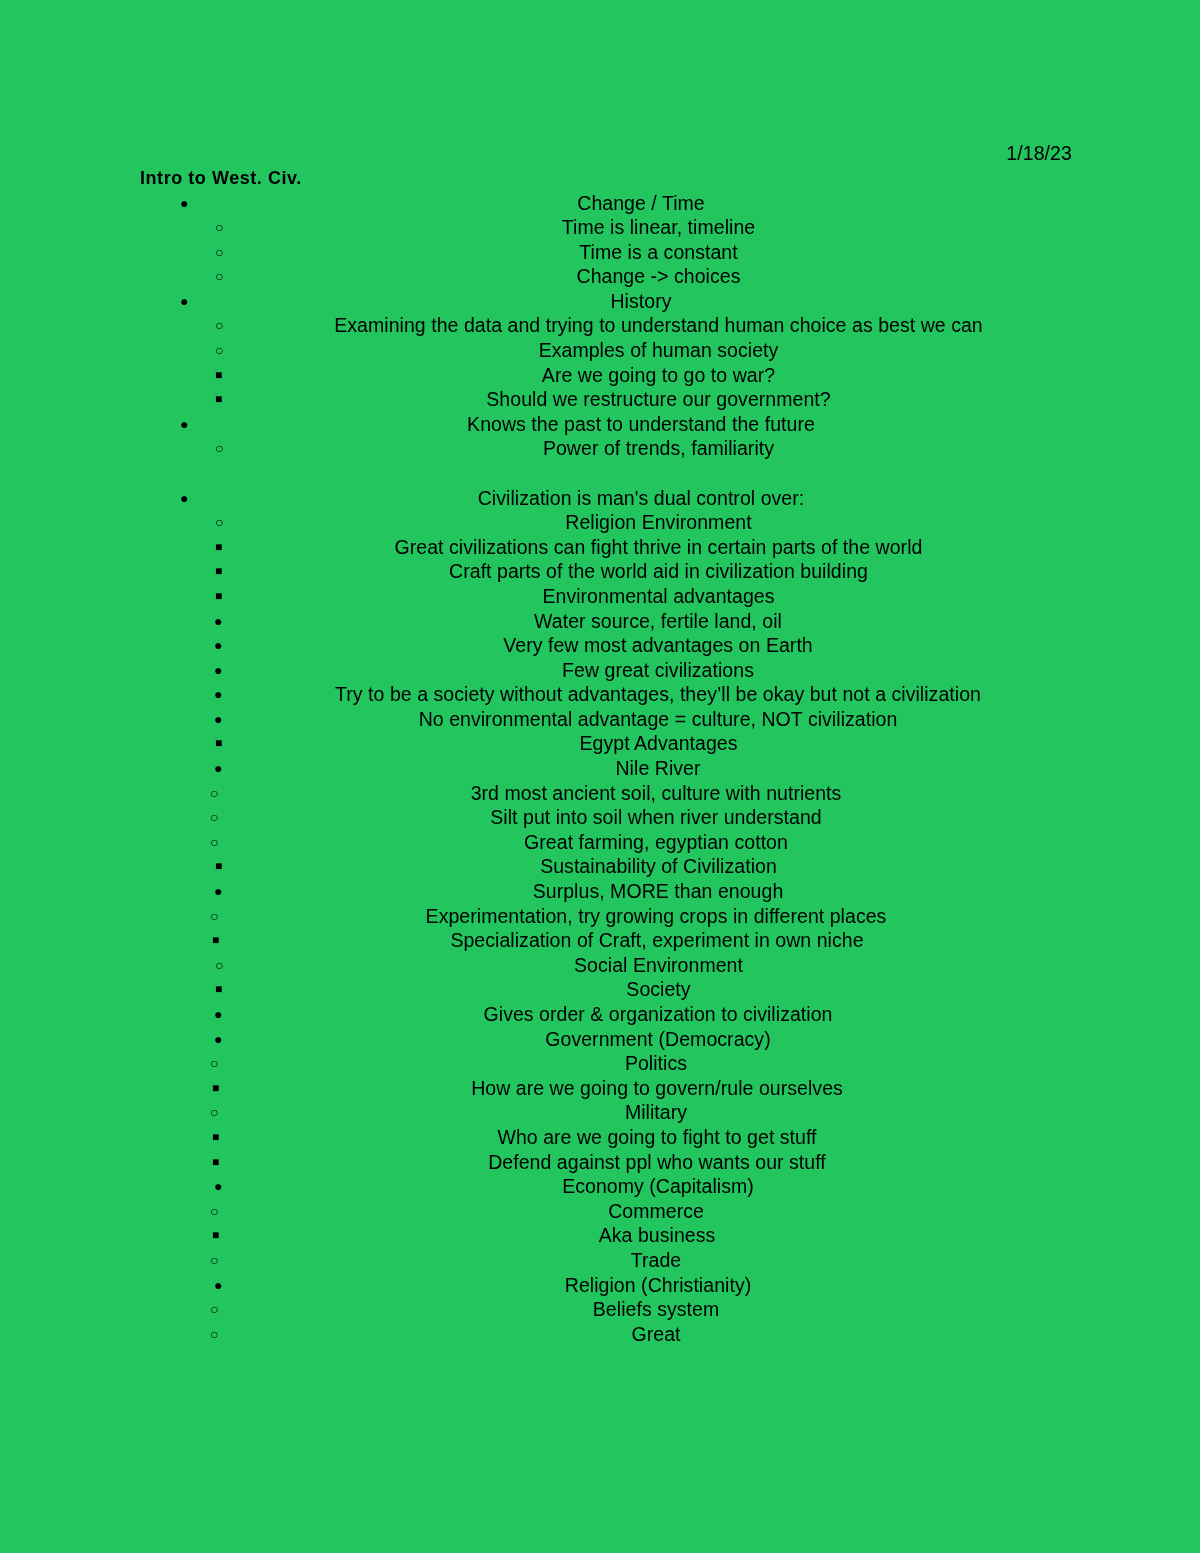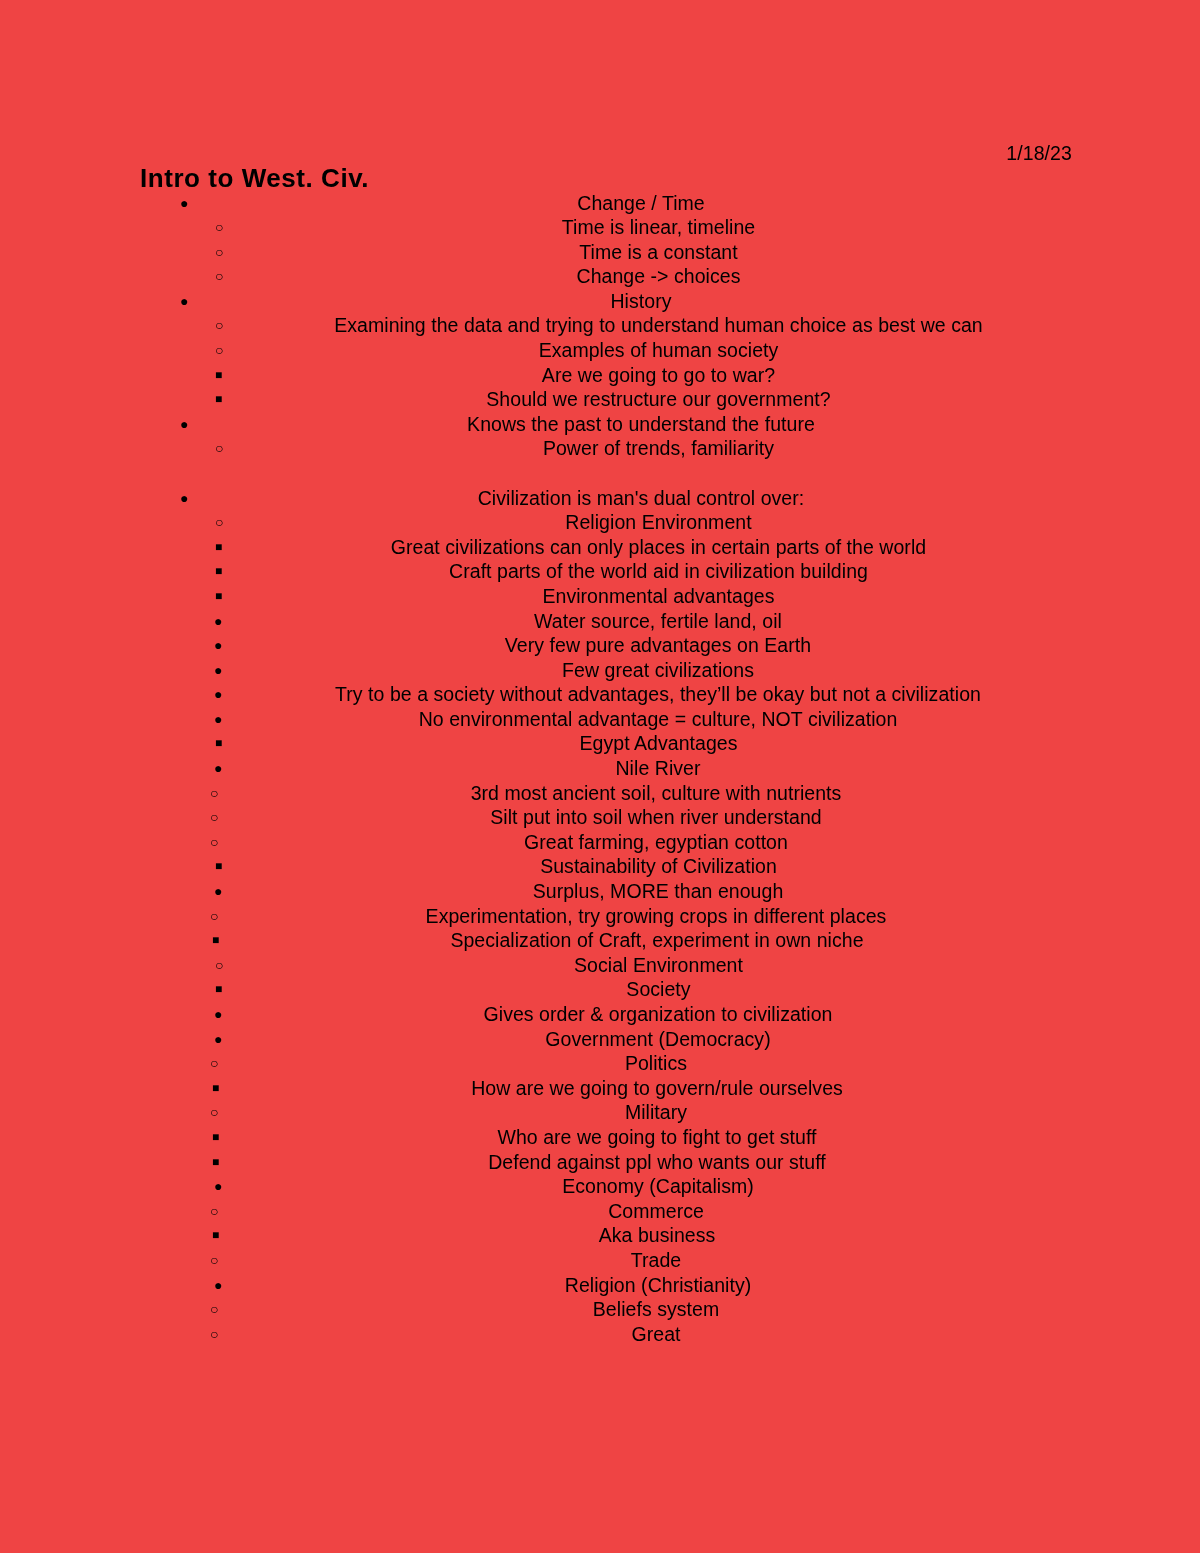--- a/index.html
+++ b/index.html
@@ -12,21 +12,21 @@
     height: 1553px;
     font-family: "Liberation Sans", sans-serif;
     color: #000000;
     -webkit-font-smoothing: antialiased;
   }
 
   .page {
     position: relative;
     width: 1200px;
     height: 1553px;
-    background: #ef4444;
+    background: #22c55e;
     box-sizing: border-box;
     padding: 8px;
     overflow: hidden;
   }
 
   
   .date-stamp {
     position: absolute;
     top: 141px;
     right: 128px;
@@ -45,21 +45,21 @@
   }
 
   .section {
     margin: 0;
   }
   .section + .section {
     margin-top: 24.5px;       
   }
 
   .section-heading {
-    font-size: 26px;
+    font-size: 18px;
     line-height: 24.5px;
     font-weight: bold;
     letter-spacing: 0.55px;
     margin: 0 0 0 0;
     white-space: nowrap;
   }
 
   
   .outline {
     margin: 0;
@@ -221,21 +221,21 @@
               <div class="children">
                 <div>
                   <div class="node lvl2">
                     <span class="bullet circle">○</span>
                     <span class="node-text">Religion Environment</span>
                   </div>
                   <div class="children">
                     <div>
                       <div class="node lvl3">
                         <span class="bullet square">■</span>
-                        <span class="node-text">Great civilizations can only places in certain parts of the world</span>
+                        <span class="node-text">Great civilizations can fight thrive in certain parts of the world</span>
                       </div>
                     </div>
                     <div>
                       <div class="node lvl3">
                         <span class="bullet square">■</span>
                         <span class="node-text">Craft parts of the world aid in civilization building</span>
                       </div>
                     </div>
                     <div>
                       <div class="node lvl3">
@@ -245,21 +245,21 @@
                       <div class="children">
                         <div>
                           <div class="node lvl4">
                             <span class="bullet disc">●</span>
                             <span class="node-text">Water source, fertile land, oil</span>
                           </div>
                         </div>
                         <div>
                           <div class="node lvl4">
                             <span class="bullet disc">●</span>
-                            <span class="node-text">Very few pure advantages on Earth</span>
+                            <span class="node-text">Very few most advantages on Earth</span>
                           </div>
                         </div>
                         <div>
                           <div class="node lvl4">
                             <span class="bullet disc">●</span>
                             <span class="node-text">Few great civilizations</span>
                           </div>
                         </div>
                         <div>
                           <div class="node lvl4">

